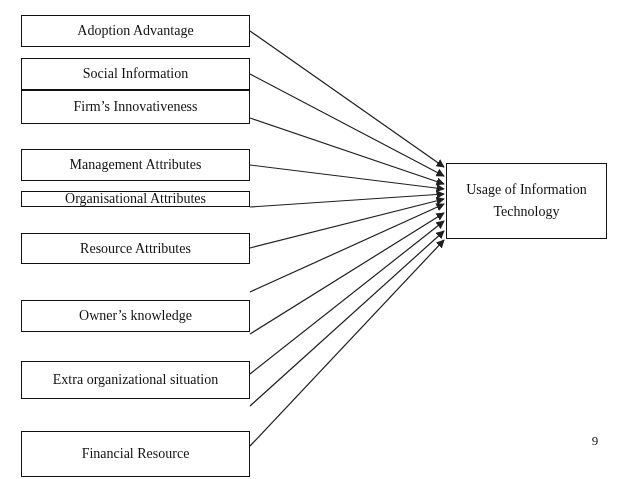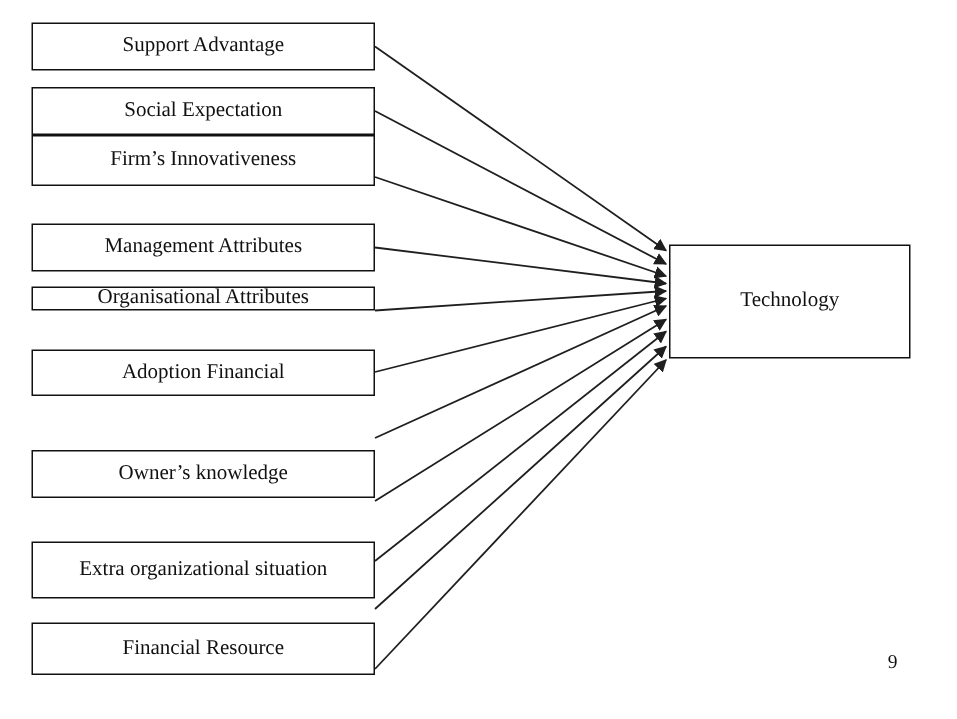--- a/index.html
+++ b/index.html
@@ -94,46 +94,47 @@
     <line class="arrow-line" x1="250" y1="207" x2="444" y2="194" marker-end="url(#ah)"></line>
     <line class="arrow-line" x1="250" y1="248" x2="444" y2="199" marker-end="url(#ah)"></line>
     <line class="arrow-line" x1="250" y1="292" x2="444" y2="204" marker-end="url(#ah)"></line>
     <line class="arrow-line" x1="250" y1="334" x2="444" y2="213" marker-end="url(#ah)"></line>
     <line class="arrow-line" x1="250" y1="374" x2="444" y2="221" marker-end="url(#ah)"></line>
     <line class="arrow-line" x1="250" y1="406" x2="444" y2="231" marker-end="url(#ah)"></line>
     <line class="arrow-line" x1="250" y1="446" x2="444" y2="240" marker-end="url(#ah)"></line>
   </svg>
 
   <div class="factor" style="top:15px;height:32px">
-    <span class="factor-label">Support Advantage</span>
+    <span class="factor-label">Adoption Advantage</span>
   </div>
   <div class="factor" style="top:58px;height:32px">
-    <span class="factor-label">Social Expectation</span>
+    <span class="factor-label">Social Information</span>
   </div>
   <div class="factor" style="top:90px;height:34px">
     <span class="factor-label">Firm’s Innovativeness</span>
   </div>
   <div class="factor" style="top:149px;height:32px">
     <span class="factor-label">Management Attributes</span>
   </div>
   <div class="factor" style="top:191px;height:16px">
     <span class="factor-label">Organisational Attributes</span>
   </div>
   <div class="factor" style="top:233px;height:31px">
-    <span class="factor-label">Adoption Financial</span>
+    <span class="factor-label">Resource Attributes</span>
   </div>
   <div class="factor" style="top:300px;height:32px">
     <span class="factor-label">Owner’s knowledge</span>
   </div>
   <div class="factor" style="top:361px;height:38px">
     <span class="factor-label">Extra organizational situation</span>
   </div>
-  <div class="factor" style="top:415px;height:35px">
+  <div class="factor" style="top:431px;height:46px">
     <span class="factor-label">Financial Resource</span>
   </div>
 
   <div class="target">
+    <div class="target-line">Usage of Information</div>
     <div class="target-line">Technology</div>
   </div>
 
   <div class="page-number">9</div>
 
 </div>
 
 </body></html>

